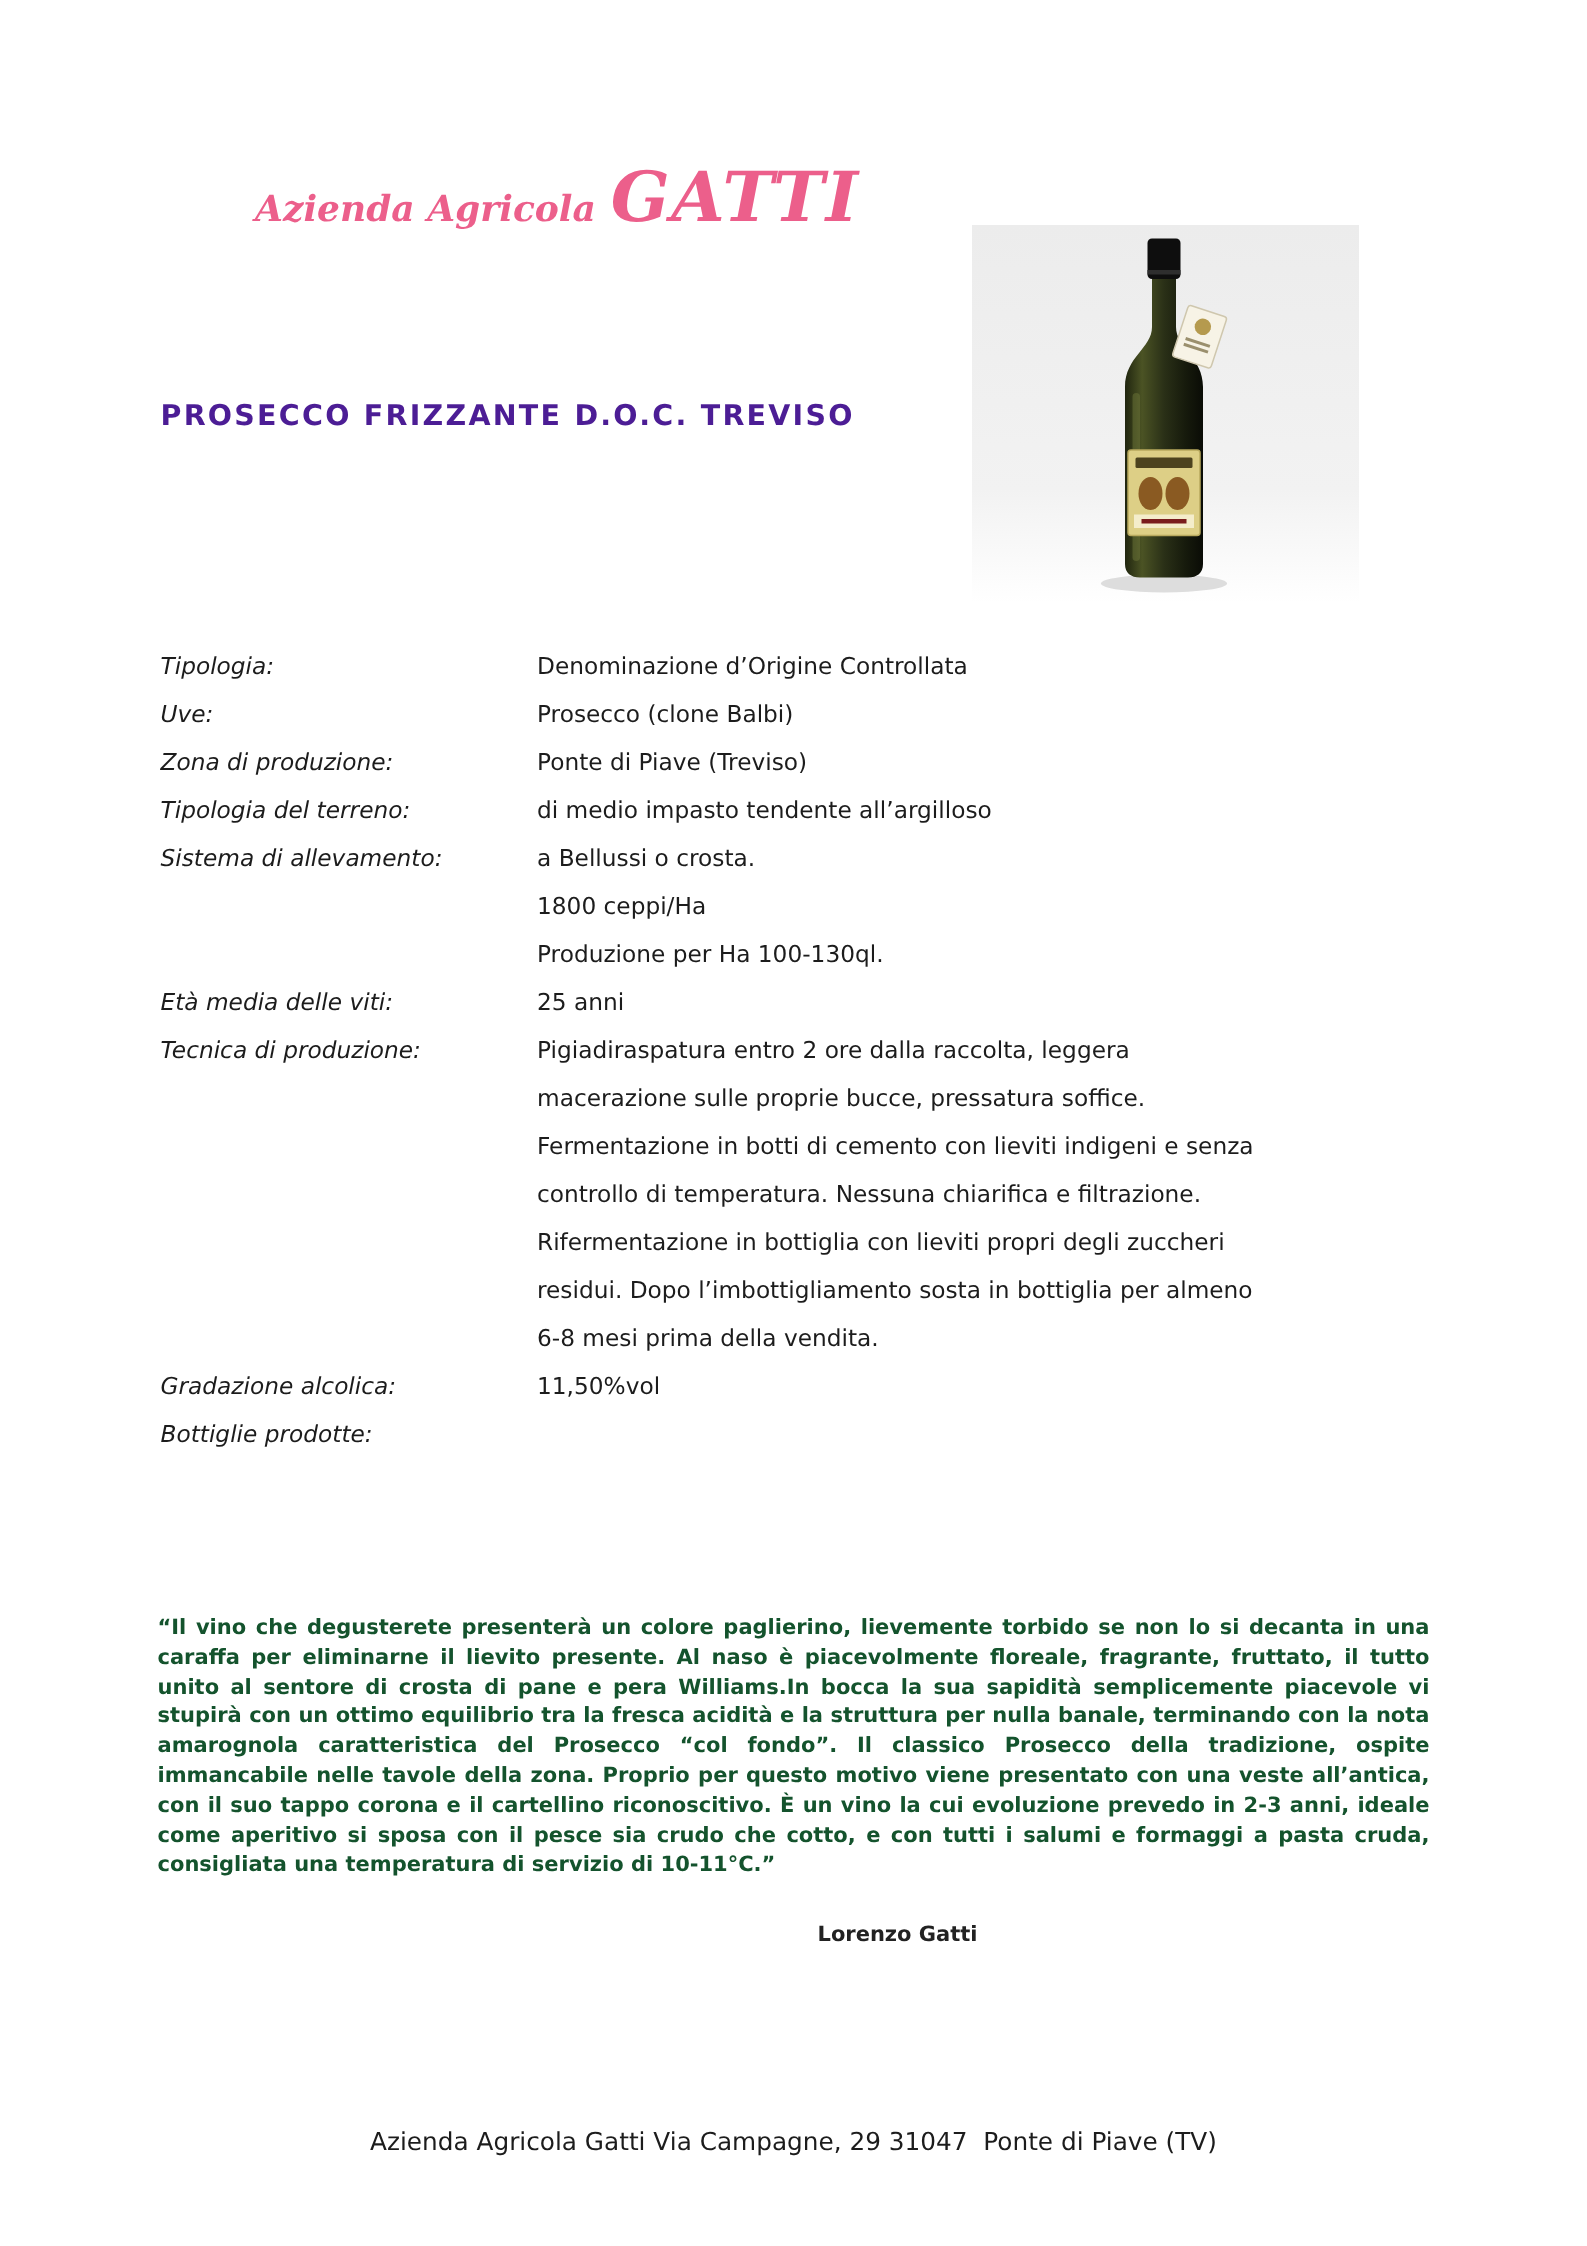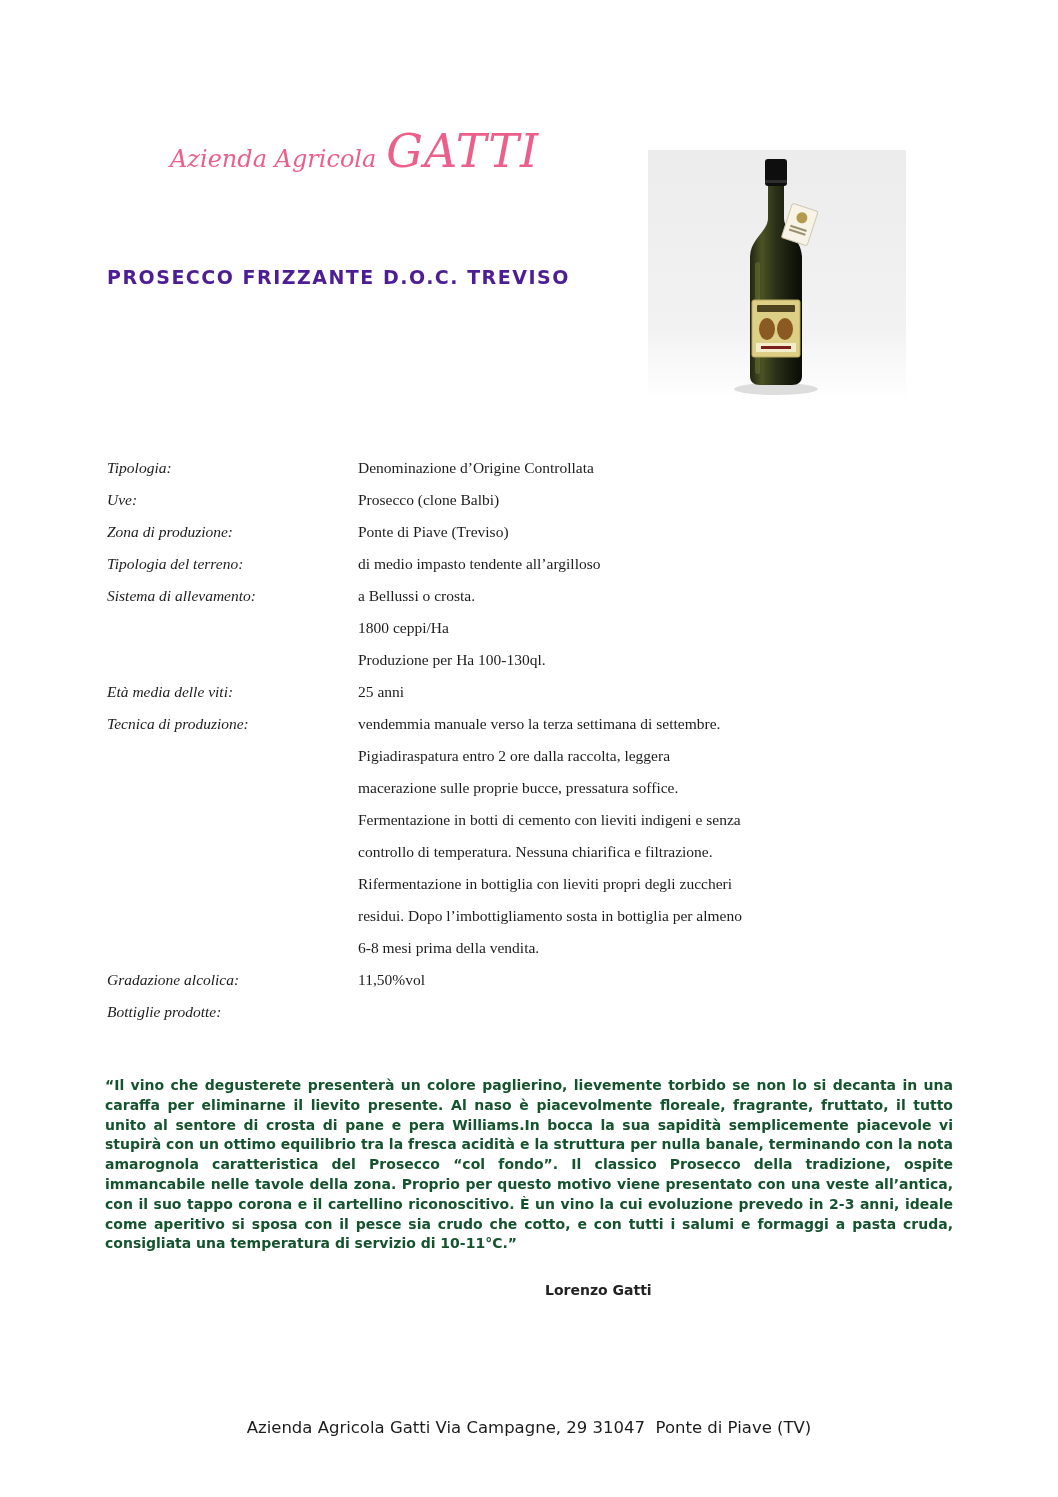--- a/index.html
+++ b/index.html
@@ -20,22 +20,21 @@
   
   .brand {
     position: absolute;
     left: 170px;
     top: 104px;
     display: flex;
     align-items: baseline;
     gap: 10px;
     font-family: "DejaVu Serif", serif;
     font-style: italic;
-    font-weight: normal;
-    margin-top: 20px;
+    font-weight: bold;
   }
   .brand-prefix { font-size: 24px; }
   .brand-name   { font-size: 46px; letter-spacing: 1px; }
 
   
   .bottle-fig {
     position: absolute;
     left: 648px;
     top: 150px;
     width: 258px;
@@ -52,25 +51,24 @@
     font-size: 19px;
     font-weight: bold;
     letter-spacing: 1.5px;
     color: #4c1d95;
   }
 
   
   .specs {
     position: absolute;
     left: 107px;
-    top: 452px;
+    top: 428px;
     width: 848px;
     font-size: 15.5px;
     line-height: 32px;
-    font-family: Liberation Serif, serif;
   }
   .spec-row {
     display: grid;
     grid-template-columns: 251px 1fr;
     align-items: start;
   }
   .spec-label { font-style: italic; }
   .spec-line  { white-space: nowrap; }
 
   
@@ -192,21 +190,20 @@
       </div>
       <div class="spec-row">
         <div class="spec-label">Età media delle viti:</div>
         <div class="spec-value">
           <div class="spec-line">25 anni</div>
         </div>
       </div>
       <div class="spec-row">
         <div class="spec-label">Tecnica di produzione:</div>
         <div class="spec-value">
-          <div class="spec-line">vendemmia manuale verso la terza settimana di settembre.</div>
           <div class="spec-line">Pigiadiraspatura entro 2 ore dalla raccolta, leggera</div>
           <div class="spec-line">macerazione sulle proprie bucce, pressatura soffice.</div>
           <div class="spec-line">Fermentazione in botti di cemento con lieviti indigeni e senza</div>
           <div class="spec-line">controllo di temperatura. Nessuna chiarifica e filtrazione.</div>
           <div class="spec-line">Rifermentazione in bottiglia con lieviti propri degli zuccheri</div>
           <div class="spec-line">residui. Dopo l’imbottigliamento sosta in bottiglia per almeno</div>
           <div class="spec-line">6-8 mesi prima della vendita.</div>
         </div>
       </div>
       <div class="spec-row">

